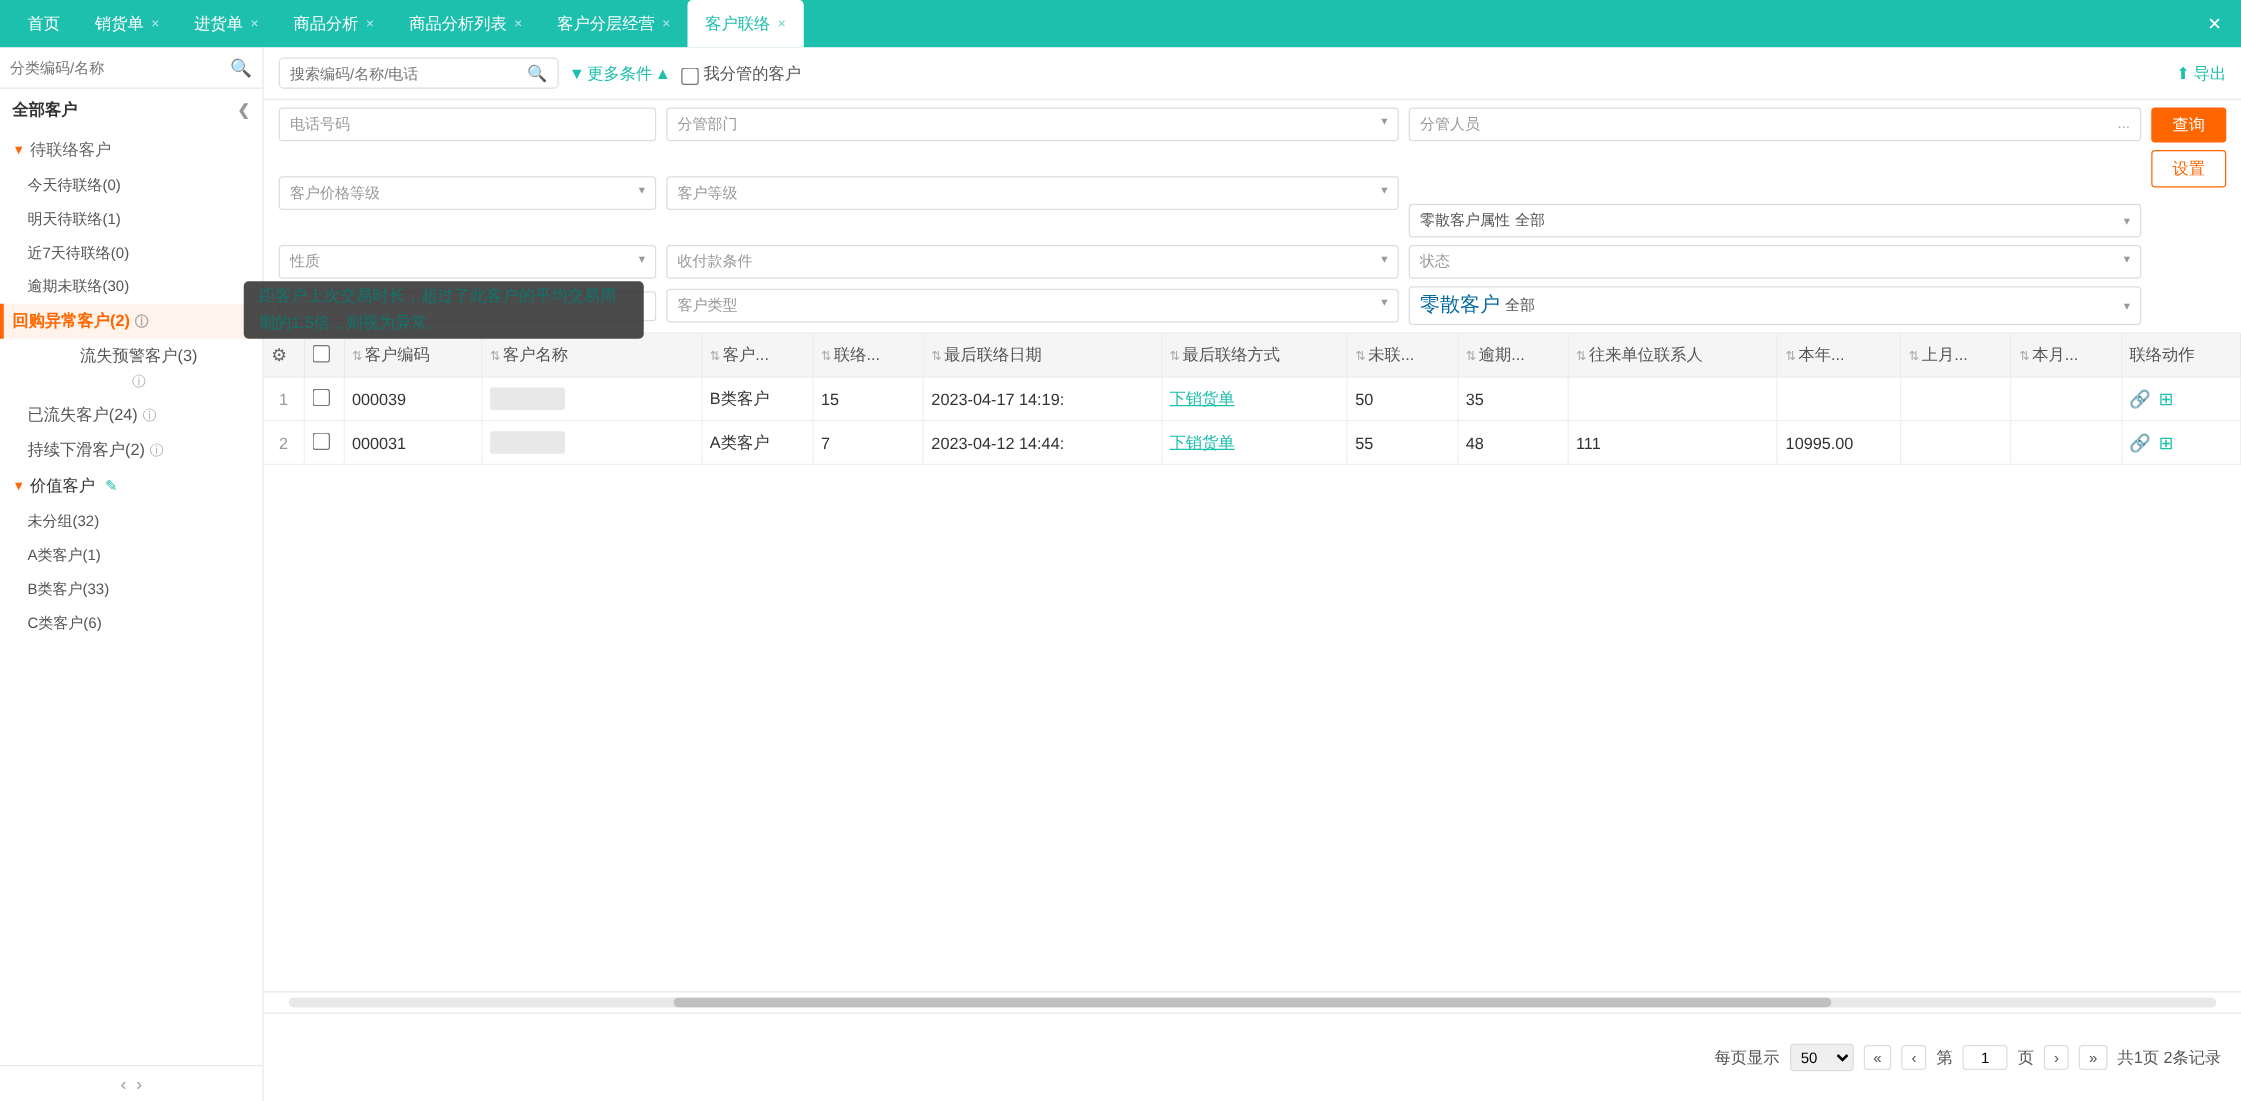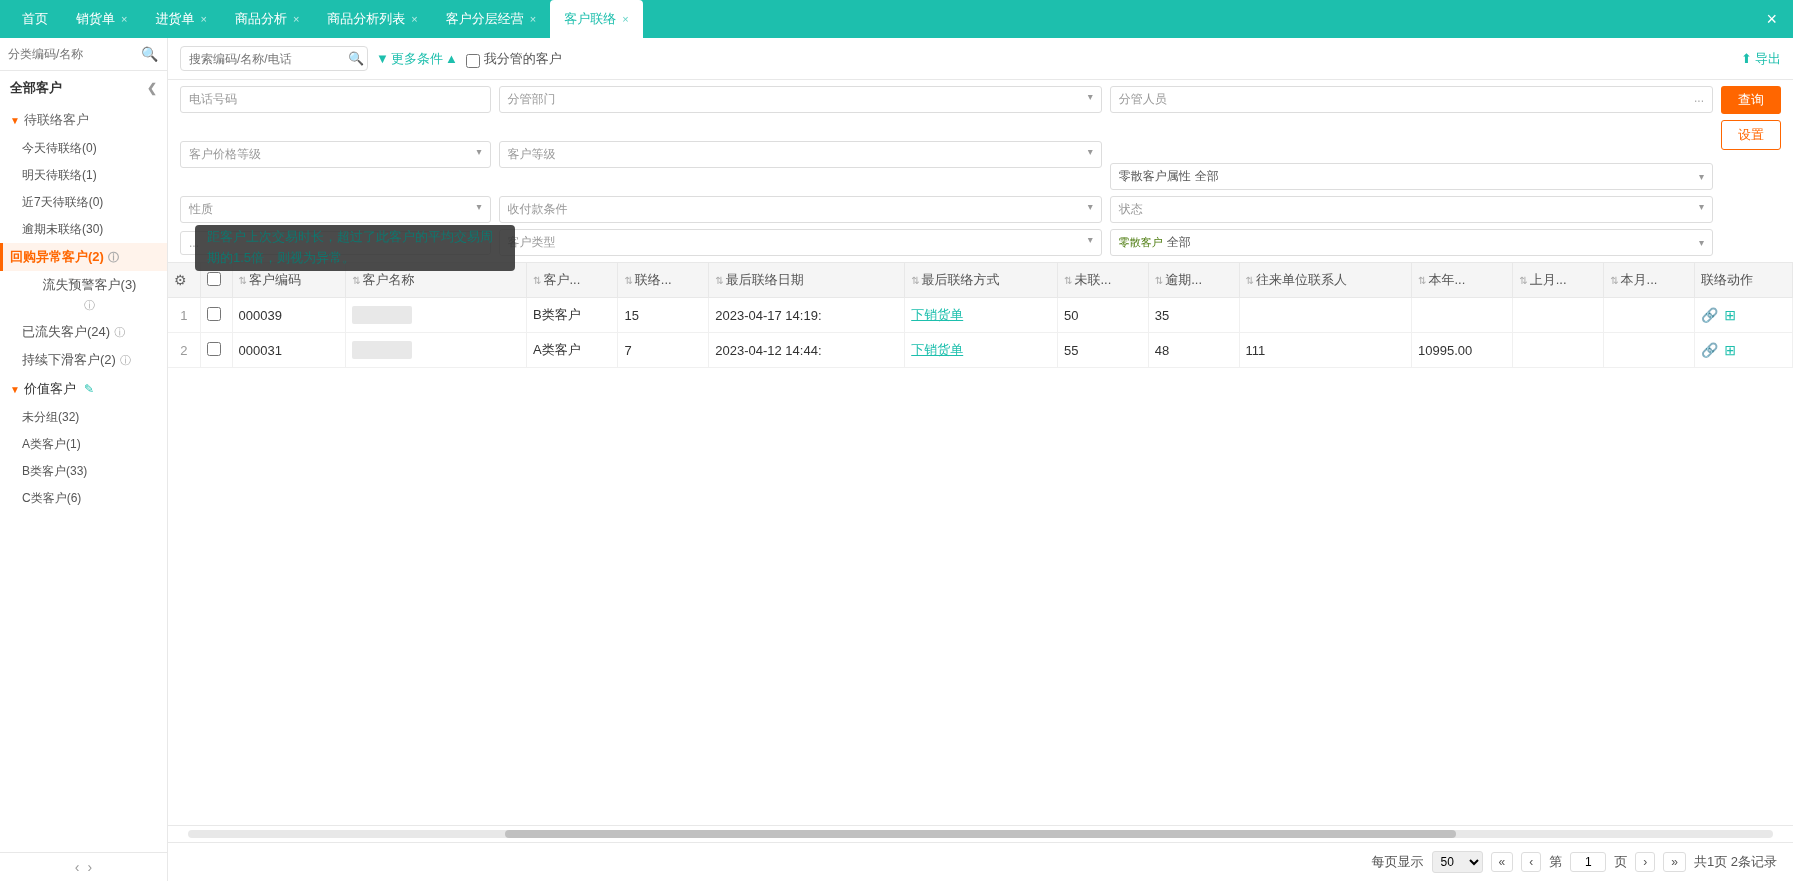--- a/index.html
+++ b/index.html
@@ -30,21 +30,21 @@
     .top-nav .top-close { color: #fff; font-size: 18px; cursor: pointer; padding: 0 8px; }
 
     
     .main-layout {
       display: flex;
       height: calc(881px - 38px);
     }
 
     
     .sidebar {
-      width: 168px;
+      width: 211px;
       background: #fff;
       border-right: 1px solid #e8e8e8;
       display: flex;
       flex-direction: column;
       overflow: hidden;
     }
     .sidebar-search {
       padding: 8px;
       border-bottom: 1px solid #e8e8e8;
       display: flex;
@@ -115,21 +115,21 @@
       display: flex;
       align-items: center;
       gap: 8px;
     }
     .filter-bar .search-box {
       display: flex;
       align-items: center;
       border: 1px solid #ddd;
       border-radius: 4px;
       padding: 4px 8px;
-      width: 188px;
+      width: 224px;
       gap: 4px;
     }
     .filter-bar .search-box input {
       border: none;
       outline: none;
       font-size: 12px;
       color: #999;
       flex: 1;
     }
     .filter-bar .search-icon { color: #1dbfad; cursor: pointer; }
@@ -262,21 +262,21 @@
       border-radius: 4px;
       max-width: 320px;
       z-index: 100;
       line-height: 1.6;
     }
 
     
     .pagination-bar {
       background: #fff;
       border-top: 1px solid #e8e8e8;
-      padding: 8px 16px;
+      padding: 24px 16px;
       display: flex;
       align-items: center;
       justify-content: flex-end;
       gap: 8px;
       font-size: 12px;
       color: #555;
     }
     .pagination-bar select {
       border: 1px solid #ddd;
       border-radius: 3px;
@@ -516,21 +516,21 @@
 
             <div class="filter-row">
               <div class="filter-field">
                 <label style="color:#aaa;">...</label>
               </div>
               <div class="filter-field wide">
                 <label>客户类型</label>
                 <span class="arrow">▾</span>
               </div>
               <div class="filter-field wide" style="display:flex; align-items:center; gap:4px;">
-                <span style="color:#4d7c0f; font-size:11px; white-space:nowrap;">零散客户</span>
+                <span style="color:#0369a1; font-size:16px; white-space:nowrap;">零散客户</span>
                 <span style="flex:1; color:#555; font-size:12px;">全部</span>
                 <span class="arrow">▾</span>
               </div>
             </div>
           </div>
 
           <div class="filter-btn-col">
             <button class="btn-query">查询</button>
             <button class="btn-settings">设置</button>
           </div>

